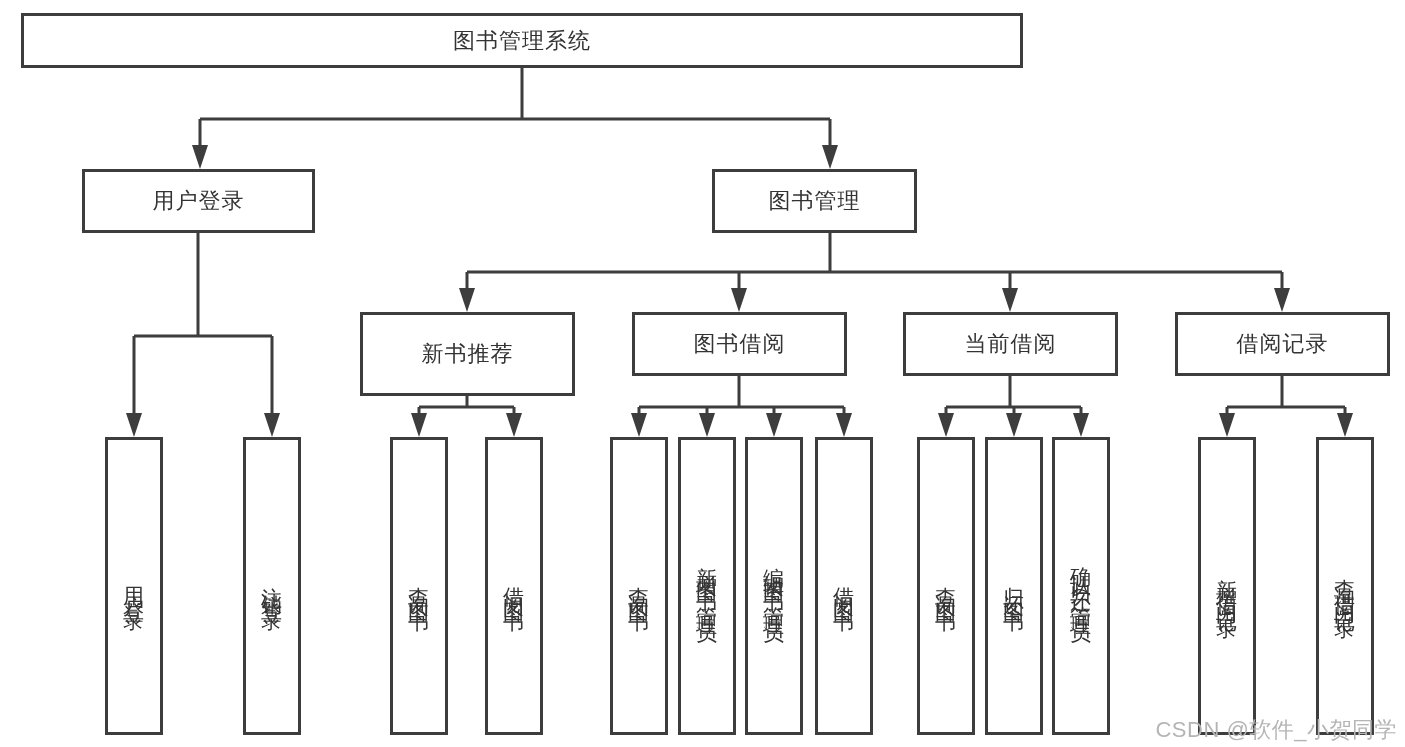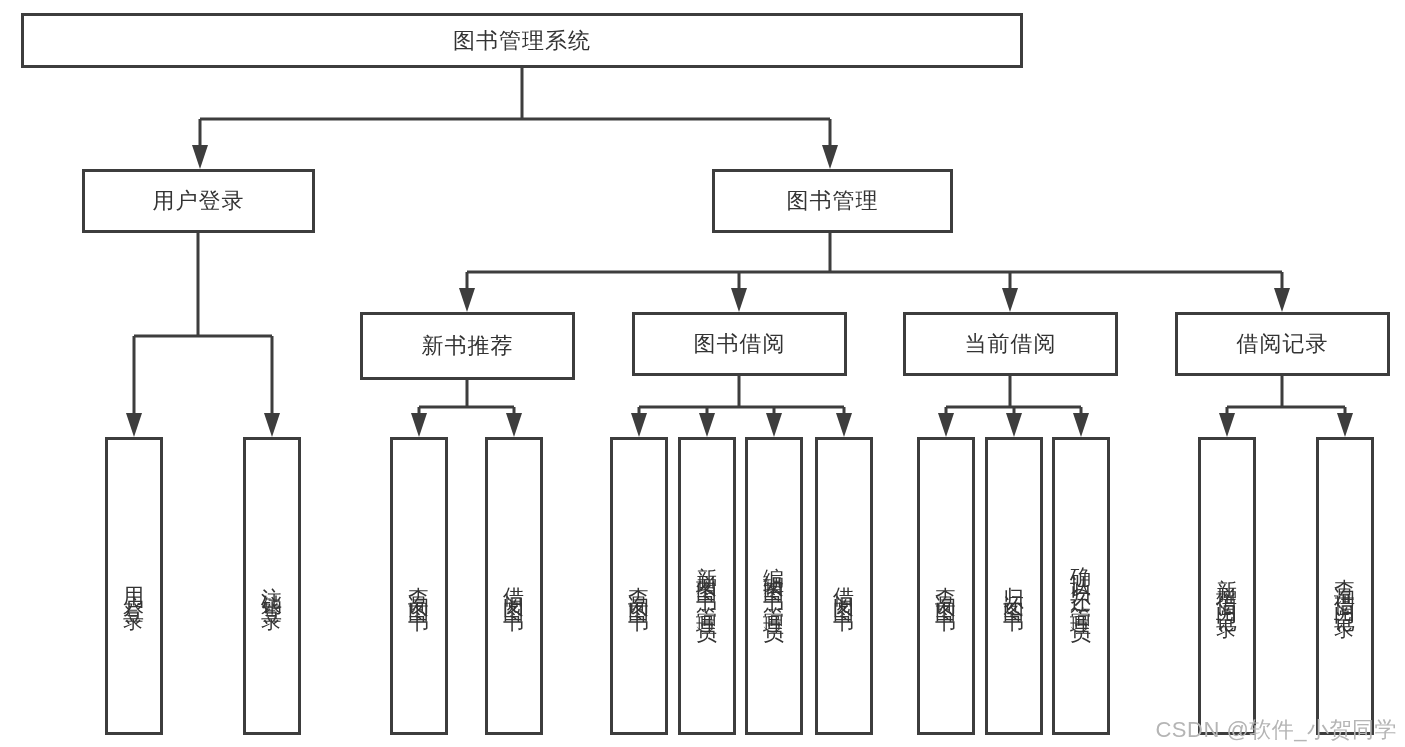--- a/index.html
+++ b/index.html
@@ -70,23 +70,23 @@
     <polygon class="head" points="1073,413 1089,413 1081,437"></polygon>
 
     <path class="wire" d="M1282,376 V407 M1227,407 H1345 M1227,407 V415 M1345,407 V415"></path>
     <polygon class="head" points="1219,413 1235,413 1227,437"></polygon>
     <polygon class="head" points="1337,413 1353,413 1345,437"></polygon>
   </svg>
 
   <div class="box h" style="left:21px;top:13px;width:1002px;height:55px">图书管理系统</div>
 
   <div class="box h" style="left:82px;top:169px;width:233px;height:64px">用户登录</div>
-  <div class="box h" style="left:712px;top:169px;width:241px;height:64px">图书管理</div>
+  <div class="box h" style="left:712px;top:169px;width:205px;height:64px">图书管理</div>
 
-  <div class="box h" style="left:360px;top:312px;width:215px;height:68px">新书推荐</div>
+  <div class="box h" style="left:360px;top:312px;width:215px;height:84px">新书推荐</div>
   <div class="box h" style="left:632px;top:312px;width:215px;height:64px">图书借阅</div>
   <div class="box h" style="left:903px;top:312px;width:215px;height:64px">当前借阅</div>
   <div class="box h" style="left:1175px;top:312px;width:215px;height:64px">借阅记录</div>
 
   <div class="box v" style="left:105px">用户登录</div>
   <div class="box v" style="left:243px">注销登录</div>
   <div class="box v" style="left:390px">查询图书</div>
   <div class="box v" style="left:485px">借阅图书</div>
   <div class="box v" style="left:610px">查询图书</div>
   <div class="box v" style="left:678px">新增图书（管理员）</div>

